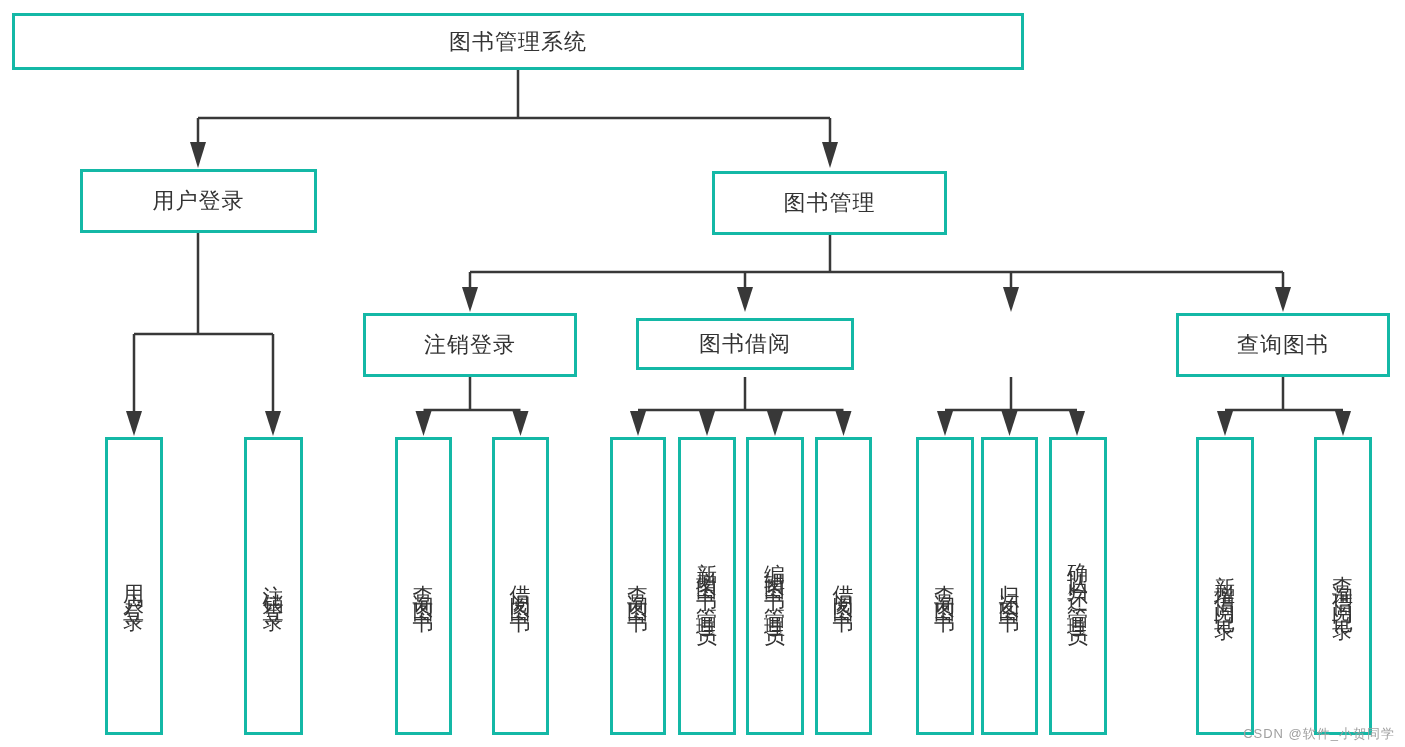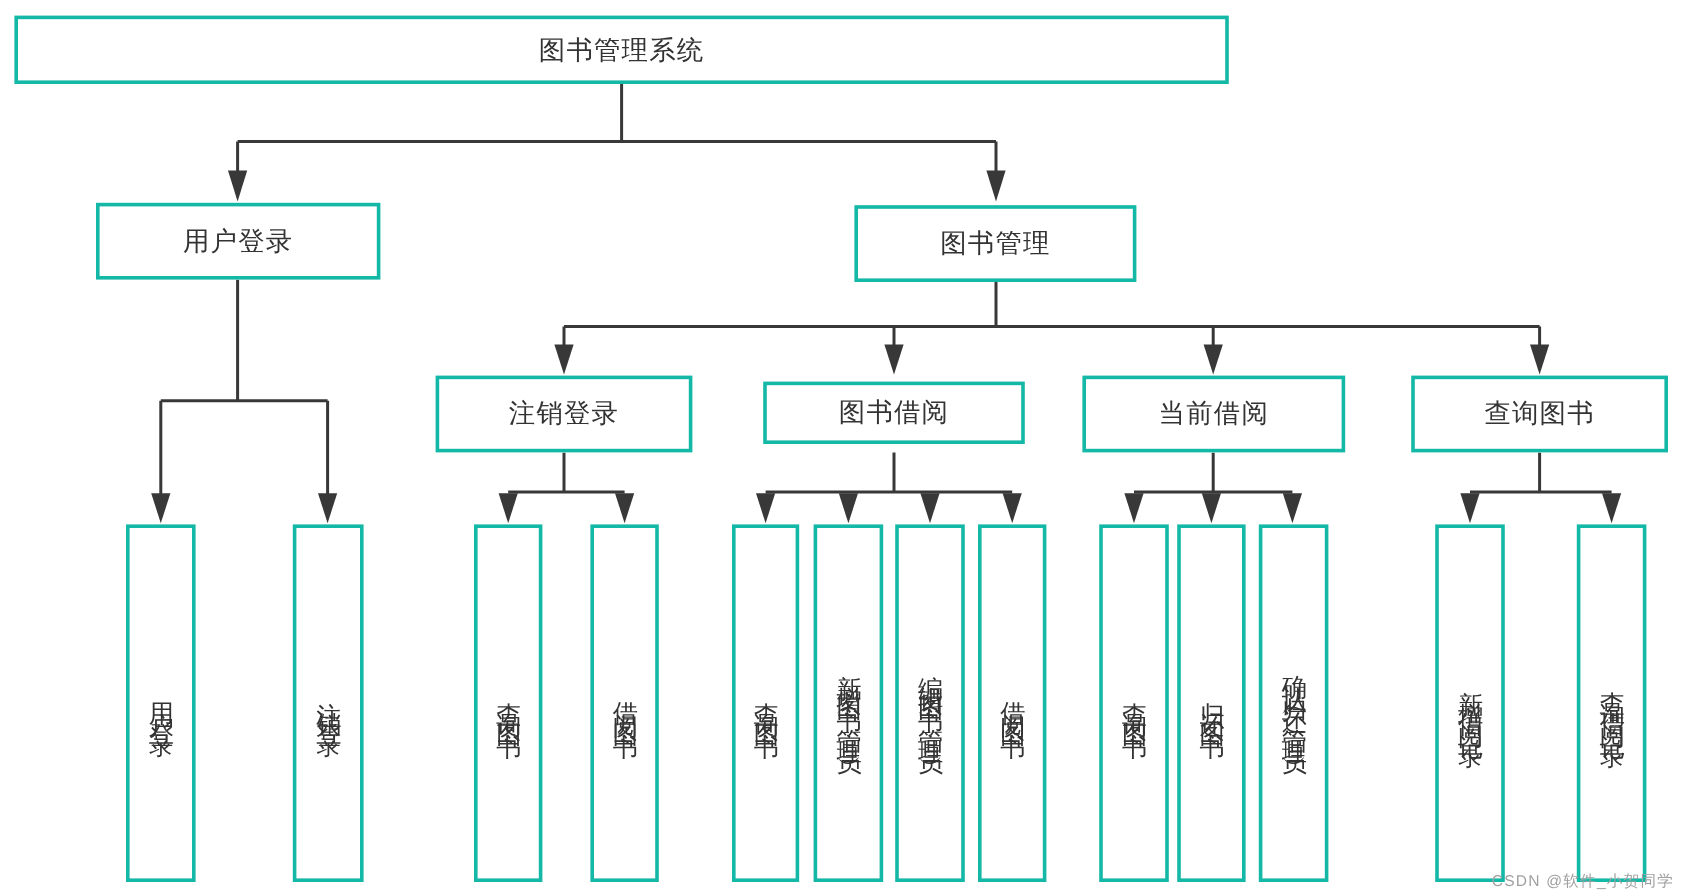--- a/index.html
+++ b/index.html
@@ -107,23 +107,20 @@
   <div class="box hbox" style="left:712px;top:171px;width:235px;height:64px">
     <span>图书管理</span>
   </div>
 
   <div class="box hbox" style="left:363px;top:313px;width:214px;height:64px">
     <span>注销登录</span>
   </div>
   <div class="box hbox" style="left:636px;top:318px;width:218px;height:52px">
     <span>图书借阅</span>
   </div>
-  <div class="box hbox" style="left:902px;top:313px;width:219px;height:64px">
-    <span>当前借阅</span>
-  </div>
   <div class="box hbox" style="left:1176px;top:313px;width:214px;height:64px">
     <span>查询图书</span>
   </div>
 
   <div class="box vbox" style="left:105px;top:437px;width:58px;height:298px">
     <span class="vtext">用户登录</span>
   </div>
   <div class="box vbox" style="left:244px;top:437px;width:59px;height:298px">
     <span class="vtext">注销登录</span>
   </div>

